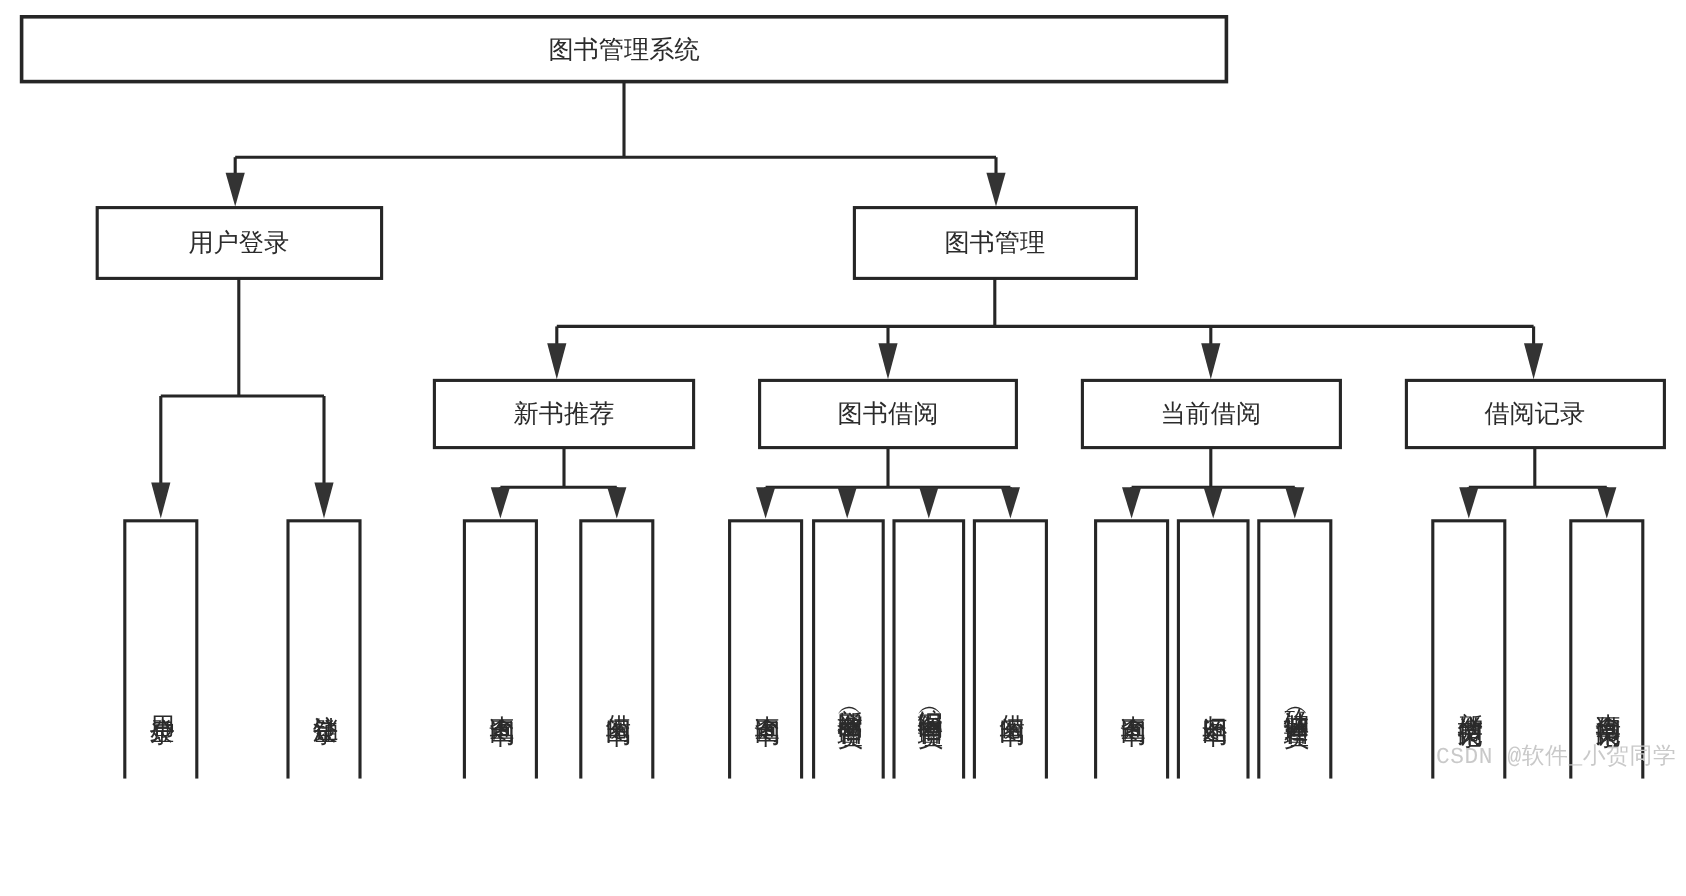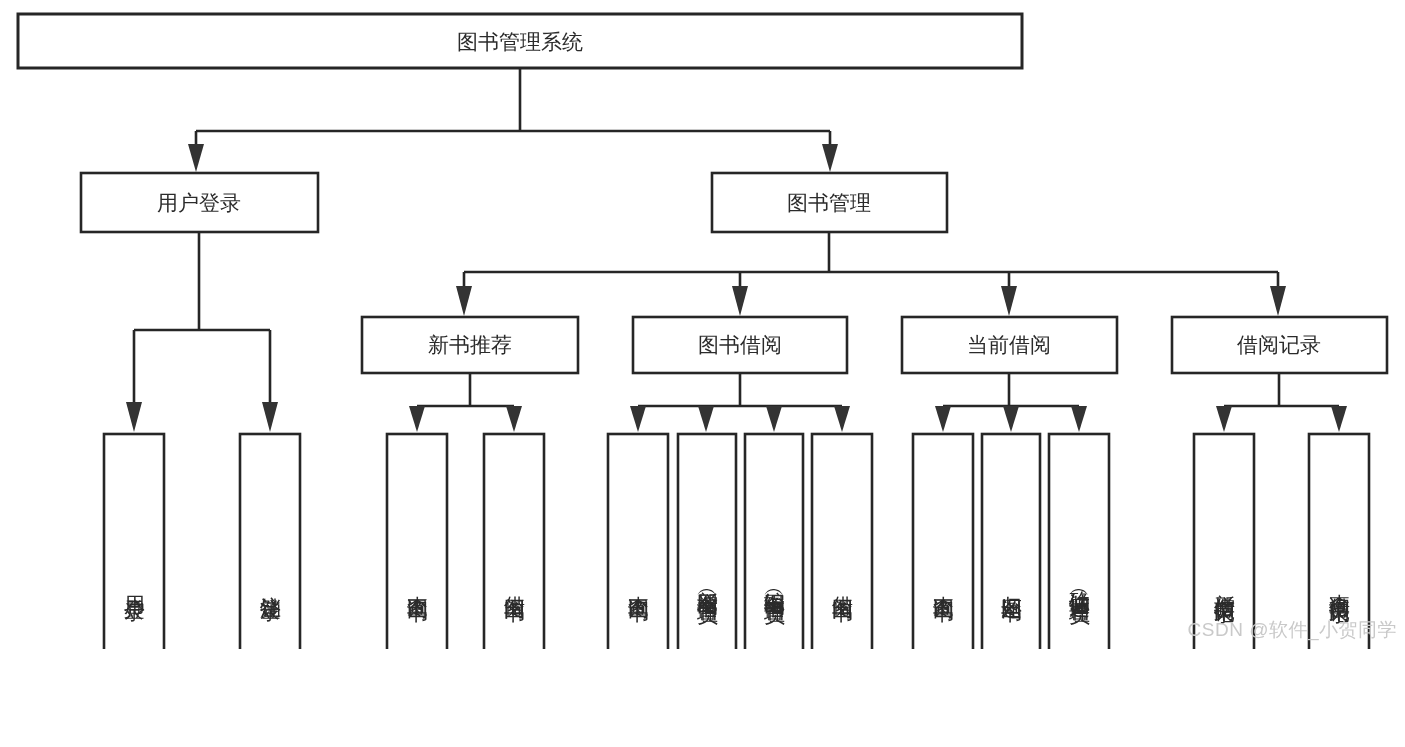--- a/index.html
+++ b/index.html
@@ -68,21 +68,21 @@
     line-height: 1.18;
     letter-spacing: 2px;
     color: #2b2b2b;
     white-space: nowrap;
     text-align: center;
   }
   .watermark {
     position: absolute;
     right: 8px;
     bottom: 6px;
-    font-family: Liberation Sans, sans-serif;
+    font-family: Liberation Mono, monospace;
     font-size: 19px;
     color: #c9c9c9;
     letter-spacing: 0.5px;
     white-space: nowrap;
   }
 </style>
 </head>
 <body>
 
 <div id="diagram-root">

